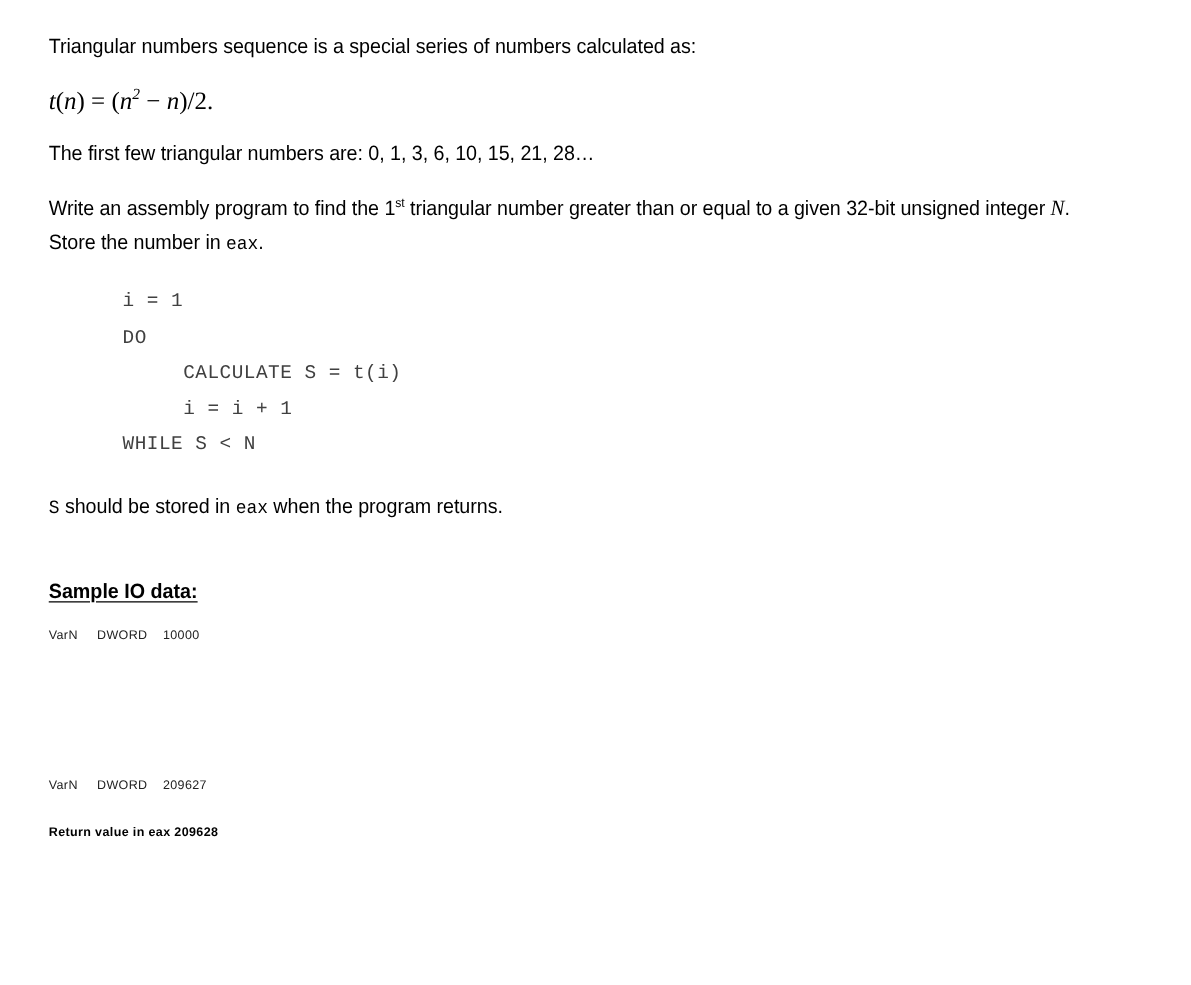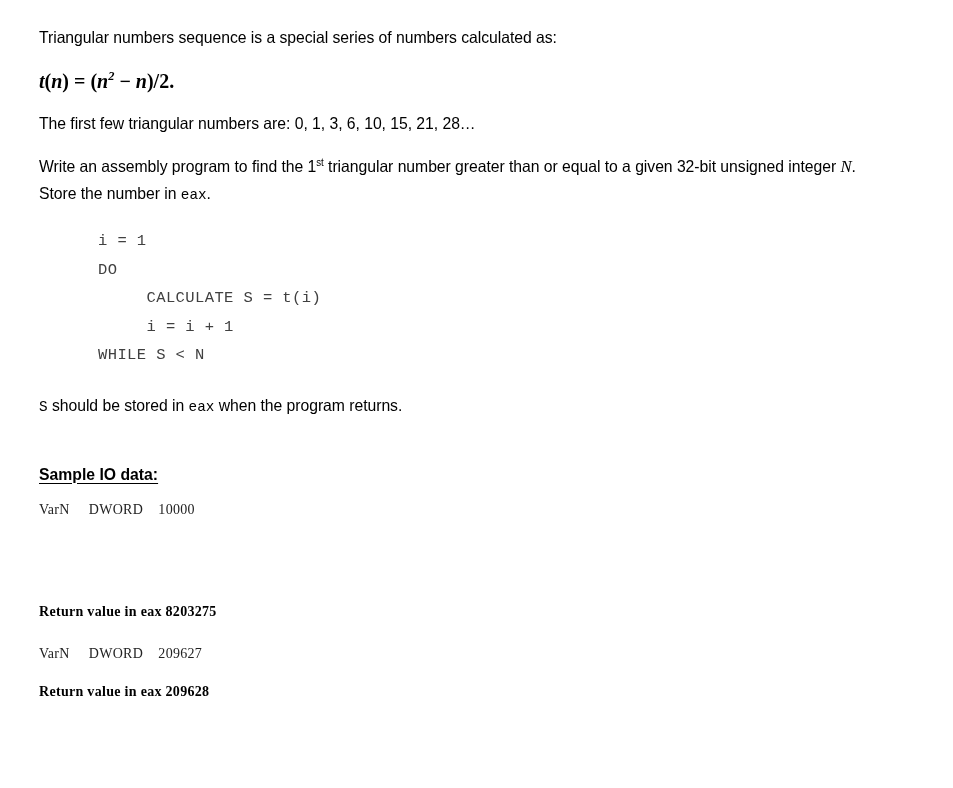--- a/index.html
+++ b/index.html
@@ -40,21 +40,20 @@
   .gap-b { height: 16px; }
 
   
   .formula {
     font-family: "Liberation Serif", serif;
     font-size: 20px;
     line-height: 26px;
     font-style: italic;
     color: #000000;
     white-space: nowrap;
-    font-weight: bold;
   }
   .formula .up { font-style: normal; }
   .formula sup {
     font-size: 0.62em;
     vertical-align: super;
     line-height: 0;
   }
 
   
   .mono {
@@ -91,22 +90,22 @@
     font-size: 16.5px;
     font-weight: bold;
     text-decoration: underline;
     text-underline-offset: 3px;
     color: #000000;
     transform: scaleX(0.955);
     transform-origin: left center;
   }
 
   .io-line {
-    font-family: Liberation Serif, serif;
-    font-size: 14px;
+    font-family: Liberation Sans, sans-serif;
+    font-size: 10px;
     line-height: 24px;
     color: #222222;
     white-space: pre;
     letter-spacing: 0.3px;
   }
   .io-line.ret {
     font-weight: bold;
     color: #000000;
   }
   .sp-14 { height: 14px; }
@@ -157,21 +156,20 @@
   <div class="section-title">Sample IO data:</div>
 
   <div class="sp-14"></div>
 
   <div class="io-line">VarN     DWORD    10000</div>
   <div class="sp-14"></div>
 
   <div class="sp-50"></div>
 
   <div class="sp-14"></div>
-  <div class="io-line ret">Return value in eax 8203275</div>
 
   <div class="sp-18"></div>
 
   <div class="io-line">VarN     DWORD    209627</div>
   <div class="sp-14"></div>
   <div class="io-line ret">Return value in eax 209628</div>
 
 </div>
 
 </body></html>

